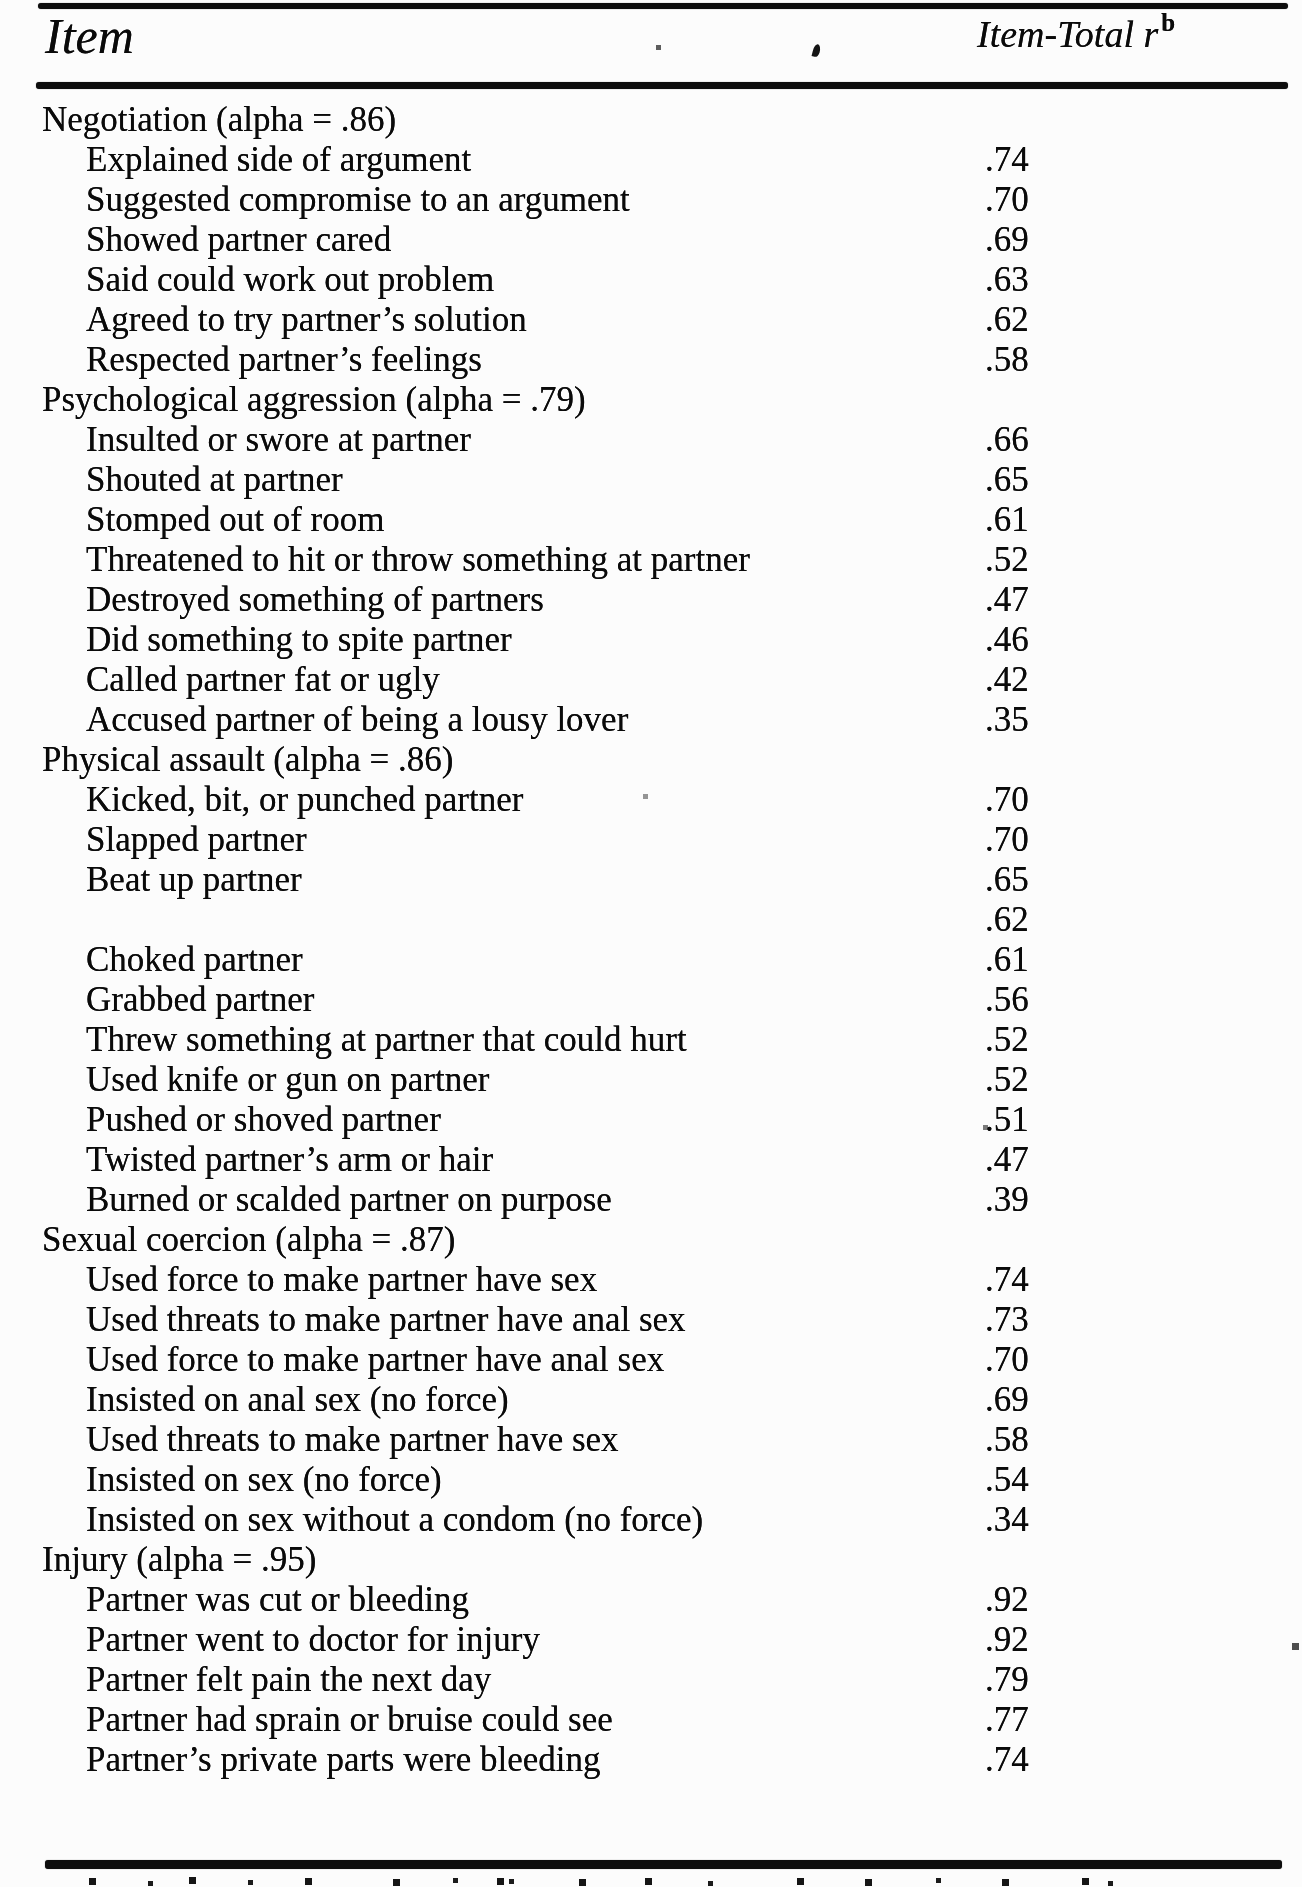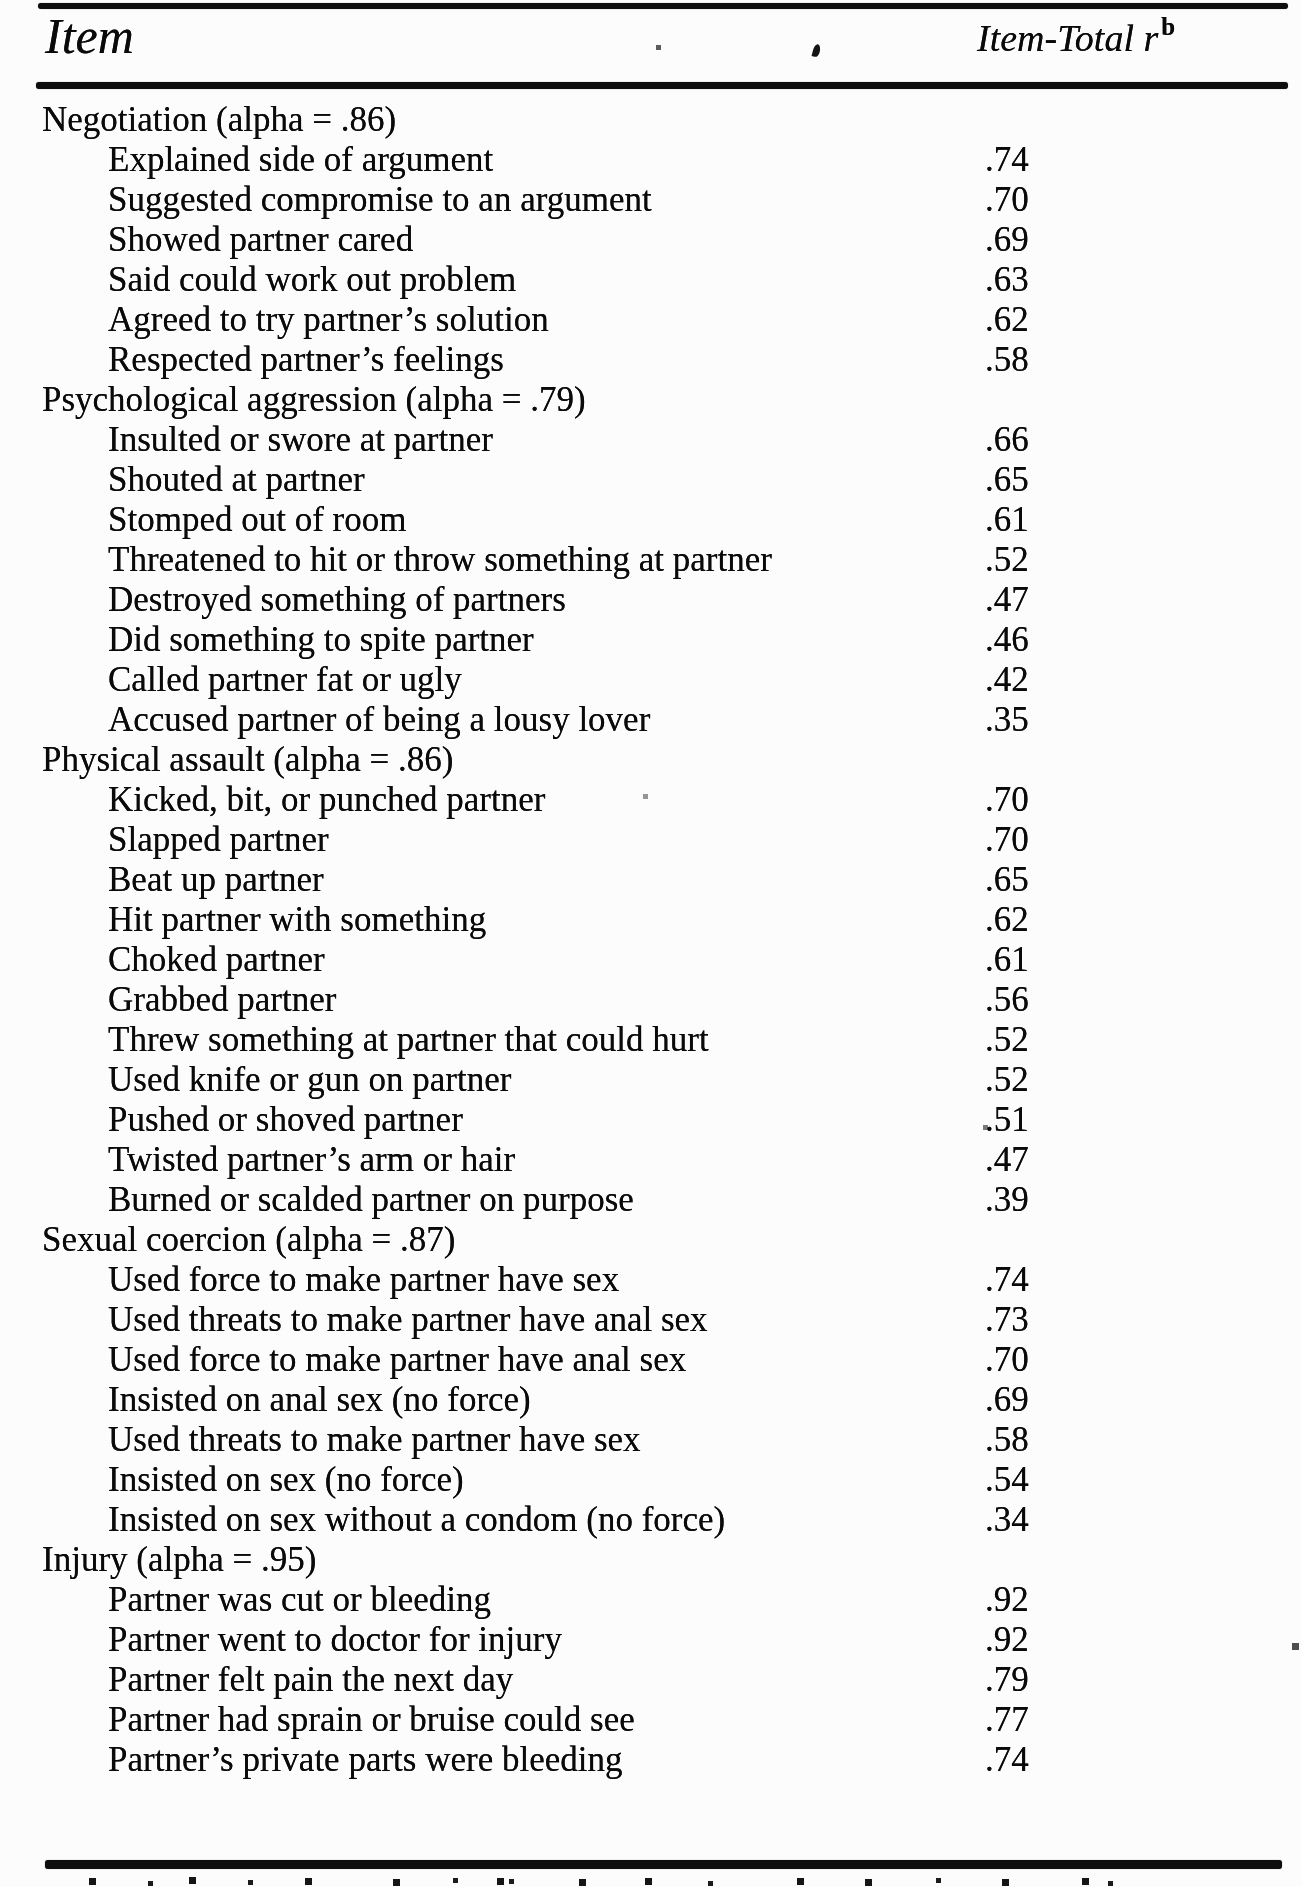--- a/index.html
+++ b/index.html
@@ -12,28 +12,28 @@
     overflow:hidden;
   }
   .txt{ text-shadow:0 0 .6px rgba(0,0,0,.85); }
   .rule{position:absolute;background:#0d0d0d;border-radius:3px;
         box-shadow:0 0 1px rgba(0,0,0,.6);}
   .top-rule{left:38px;top:3px;width:1250px;height:6px;}
   .hdr-rule{left:36px;top:82px;width:1252px;height:7px;}
   .bottom-rule{left:45px;top:1860px;width:1237px;height:9px;}
 
   .hdr-item{position:absolute;left:45px;top:14px;font-style:italic;font-size:50px;line-height:44px;}
-  .hdr-val{position:absolute;left:977px;top:14px;font-style:italic;font-size:38px;line-height:48px;white-space:nowrap;}
+  .hdr-val{position:absolute;left:977px;top:14px;font-style:italic;font-size:38px;line-height:40px;white-space:nowrap;}
   .sup-b{font-style:normal;font-weight:700;font-size:25px;position:relative;top:-16px;left:3px;}
 
   .rows{position:absolute;left:0;top:100px;width:1134px;}
   .row{height:40px;line-height:40px;font-size:35px;position:relative;white-space:nowrap;
        text-shadow:0 0 .6px rgba(0,0,0,.85);}
   .sec{padding-left:42px;}
-  .item{padding-left:108px;}
+  .item{padding-left:86px;}
   .val{position:absolute;left:985px;top:0;width:103px;text-align:left;}
 
   
   .footnote-dashes{
     position:absolute;left:0;top:1877px;width:1px;height:1px;background:transparent;
     box-shadow:
       92px 4px 0 3px #151515, 150px 6px 0 2px #1b1b1b, 192px 3px 0 3px #151515,
       250px 5px 0 2px #1b1b1b, 308px 4px 0 3px #151515, 396px 5px 0 3px #151515,
       455px 3px 0 2px #1b1b1b, 500px 4px 0 3px #151515, 511px 4px 0 2px #1b1b1b,
       582px 5px 0 3px #151515, 648px 4px 0 3px #151515, 710px 6px 0 2px #1b1b1b,
@@ -82,21 +82,21 @@
       <div class="row item"><span class="lab">Stomped out of room</span><span class="val">.61</span></div>
       <div class="row item"><span class="lab">Threatened to hit or throw something at partner</span><span class="val">.52</span></div>
       <div class="row item"><span class="lab">Destroyed something of partners</span><span class="val">.47</span></div>
       <div class="row item"><span class="lab">Did something to spite partner</span><span class="val">.46</span></div>
       <div class="row item"><span class="lab">Called partner fat or ugly</span><span class="val">.42</span></div>
       <div class="row item"><span class="lab">Accused partner of being a lousy lover</span><span class="val">.35</span></div>
       <div class="row sec">Physical assault (alpha = .86)</div>
       <div class="row item"><span class="lab">Kicked, bit, or punched partner</span><span class="val">.70</span></div>
       <div class="row item"><span class="lab">Slapped partner</span><span class="val">.70</span></div>
       <div class="row item"><span class="lab">Beat up partner</span><span class="val">.65</span></div>
-      <div class="row item"><span class="lab">Hit partner with something</span><span class="val">.62</span></div>
+      <div class="row item"><span class="val">.62</span></div>
       <div class="row item"><span class="lab">Choked partner</span><span class="val">.61</span></div>
       <div class="row item"><span class="lab">Grabbed partner</span><span class="val">.56</span></div>
       <div class="row item"><span class="lab">Threw something at partner that could hurt</span><span class="val">.52</span></div>
       <div class="row item"><span class="lab">Used knife or gun on partner</span><span class="val">.52</span></div>
       <div class="row item"><span class="lab">Pushed or shoved partner</span><span class="val">.51</span></div>
       <div class="row item"><span class="lab">Twisted partner’s arm or hair</span><span class="val">.47</span></div>
       <div class="row item"><span class="lab">Burned or scalded partner on purpose</span><span class="val">.39</span></div>
       <div class="row sec">Sexual coercion (alpha = .87)</div>
       <div class="row item"><span class="lab">Used force to make partner have sex</span><span class="val">.74</span></div>
       <div class="row item"><span class="lab">Used threats to make partner have anal sex</span><span class="val">.73</span></div>

